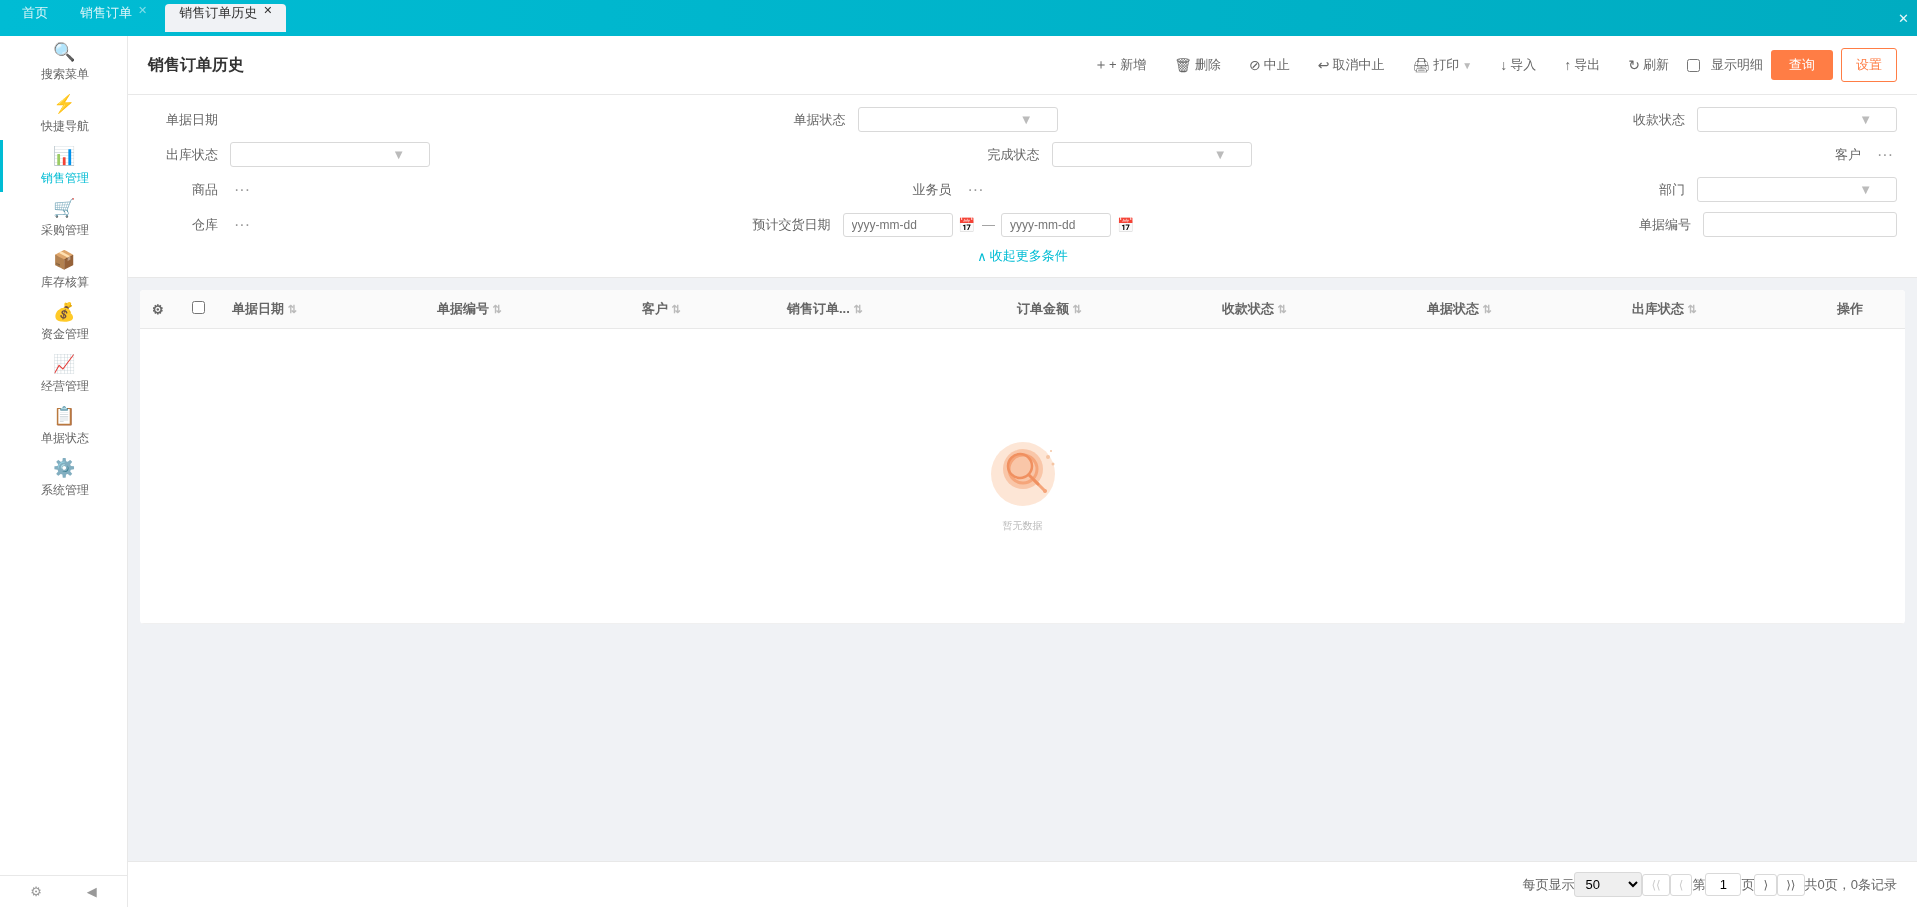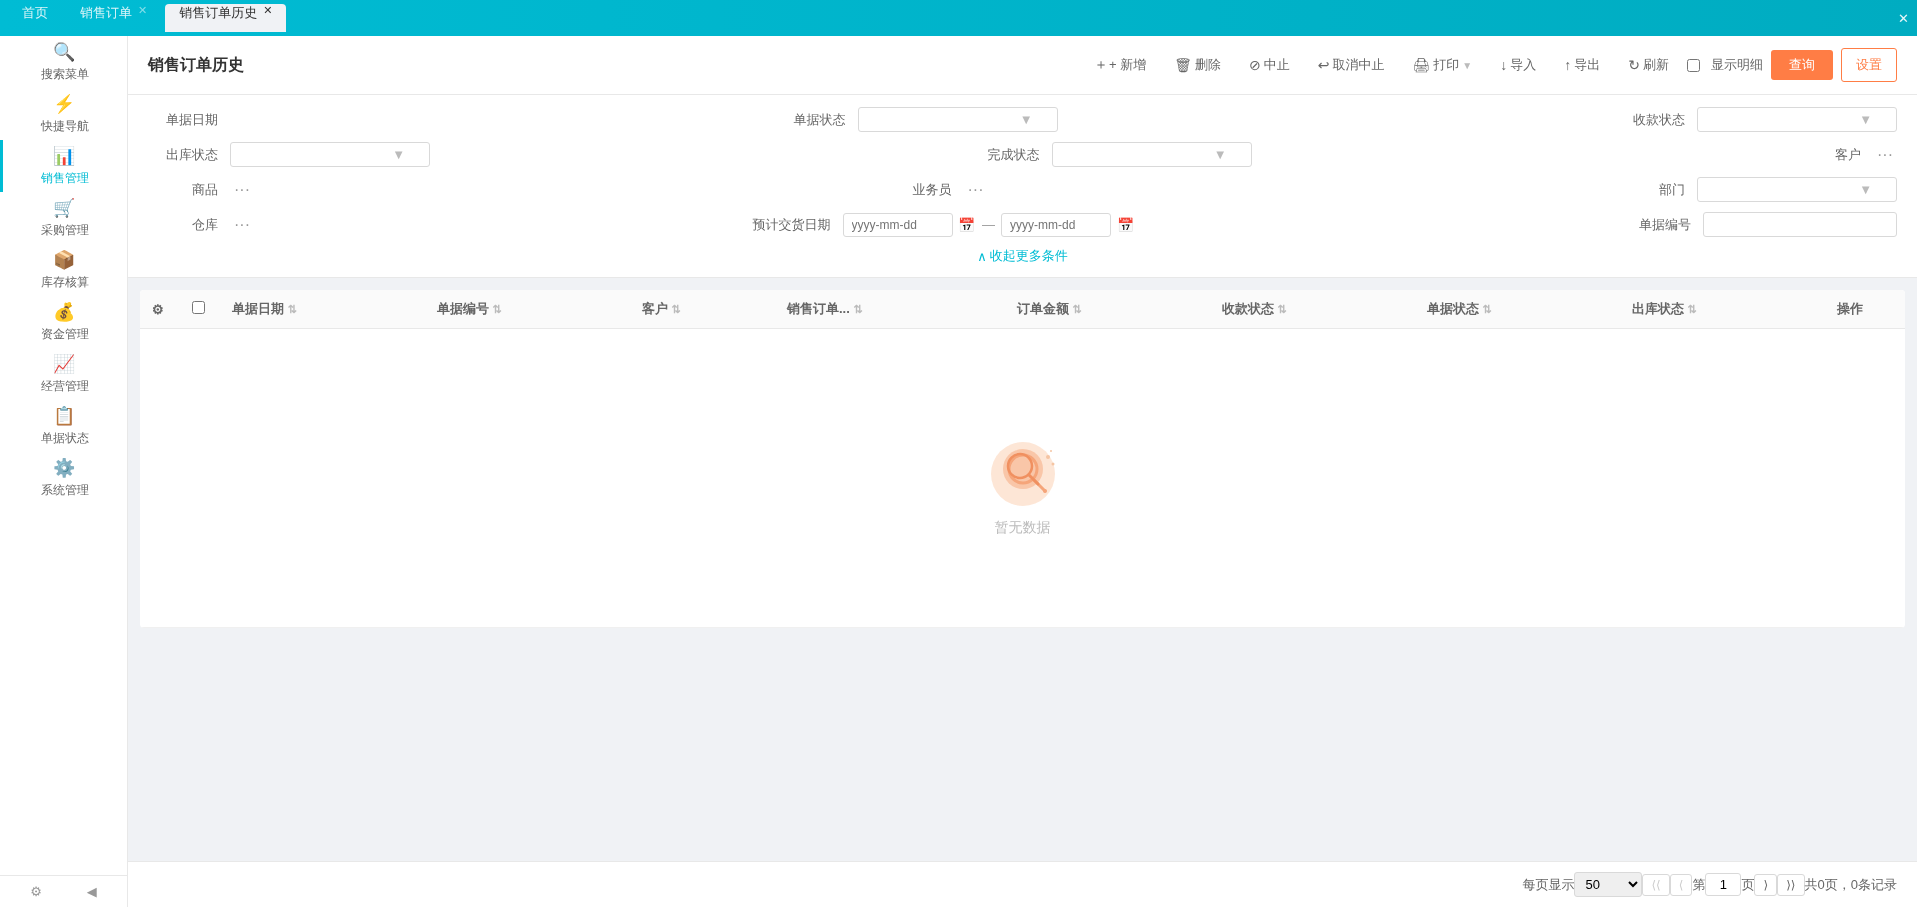--- a/index.html
+++ b/index.html
@@ -63,21 +63,21 @@
     .data-table { width: 100%; border-collapse: collapse; }
     .data-table th { background: #fafafa; border-bottom: 1px solid #e8e8e8; padding: 10px 12px; text-align: left; font-size: 13px; color: #666; white-space: nowrap; }
     .data-table th .sort-icon { color: #bbb; font-size: 11px; }
     .data-table td { padding: 10px 12px; border-bottom: 1px solid #f0f0f0; font-size: 13px; }
     .settings-col { width: 40px; text-align: center; }
     .checkbox-col { width: 40px; text-align: center; }
     .op-col { width: 80px; text-align: center; }
 
     
     .empty-state { display: flex; flex-direction: column; align-items: center; justify-content: center; padding: 80px 0; color: #bbb; }
-    .empty-text { font-size: 14px; color: #bbb; }
+    .empty-text { font-size: 10px; color: #bbb; }
 
     
     .pagination-bar { background: #fff; border-top: 1px solid #e8e8e8; padding: 10px 20px; display: flex; align-items: center; justify-content: flex-end; gap: 0; font-size: 13px; color: #666; flex-shrink: 0; }
     .page-size-select { border: 1px solid #d9d9d9; border-radius: 3px; padding: 3px 18px 3px 6px; font-size: 13px; }
     .page-nav-btn { border: 1px solid #d9d9d9; border-radius: 3px; background: #fff; padding: 3px 8px; cursor: pointer; color: #666; font-size: 12px; }
     .page-nav-btn:disabled { color: #ccc; cursor: default; }
     .page-input { border: 1px solid #d9d9d9; border-radius: 3px; width: 36px; padding: 3px 6px; text-align: center; font-size: 13px; }
 
     
     ::-webkit-scrollbar { width: 6px; height: 6px; }

